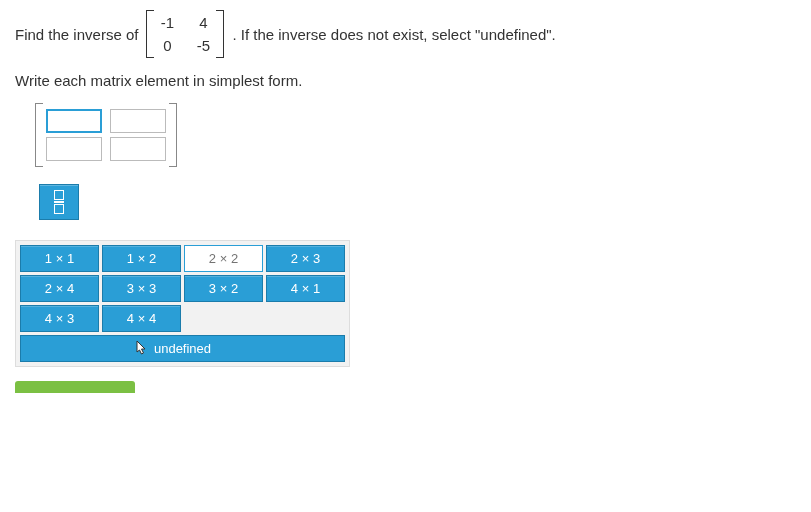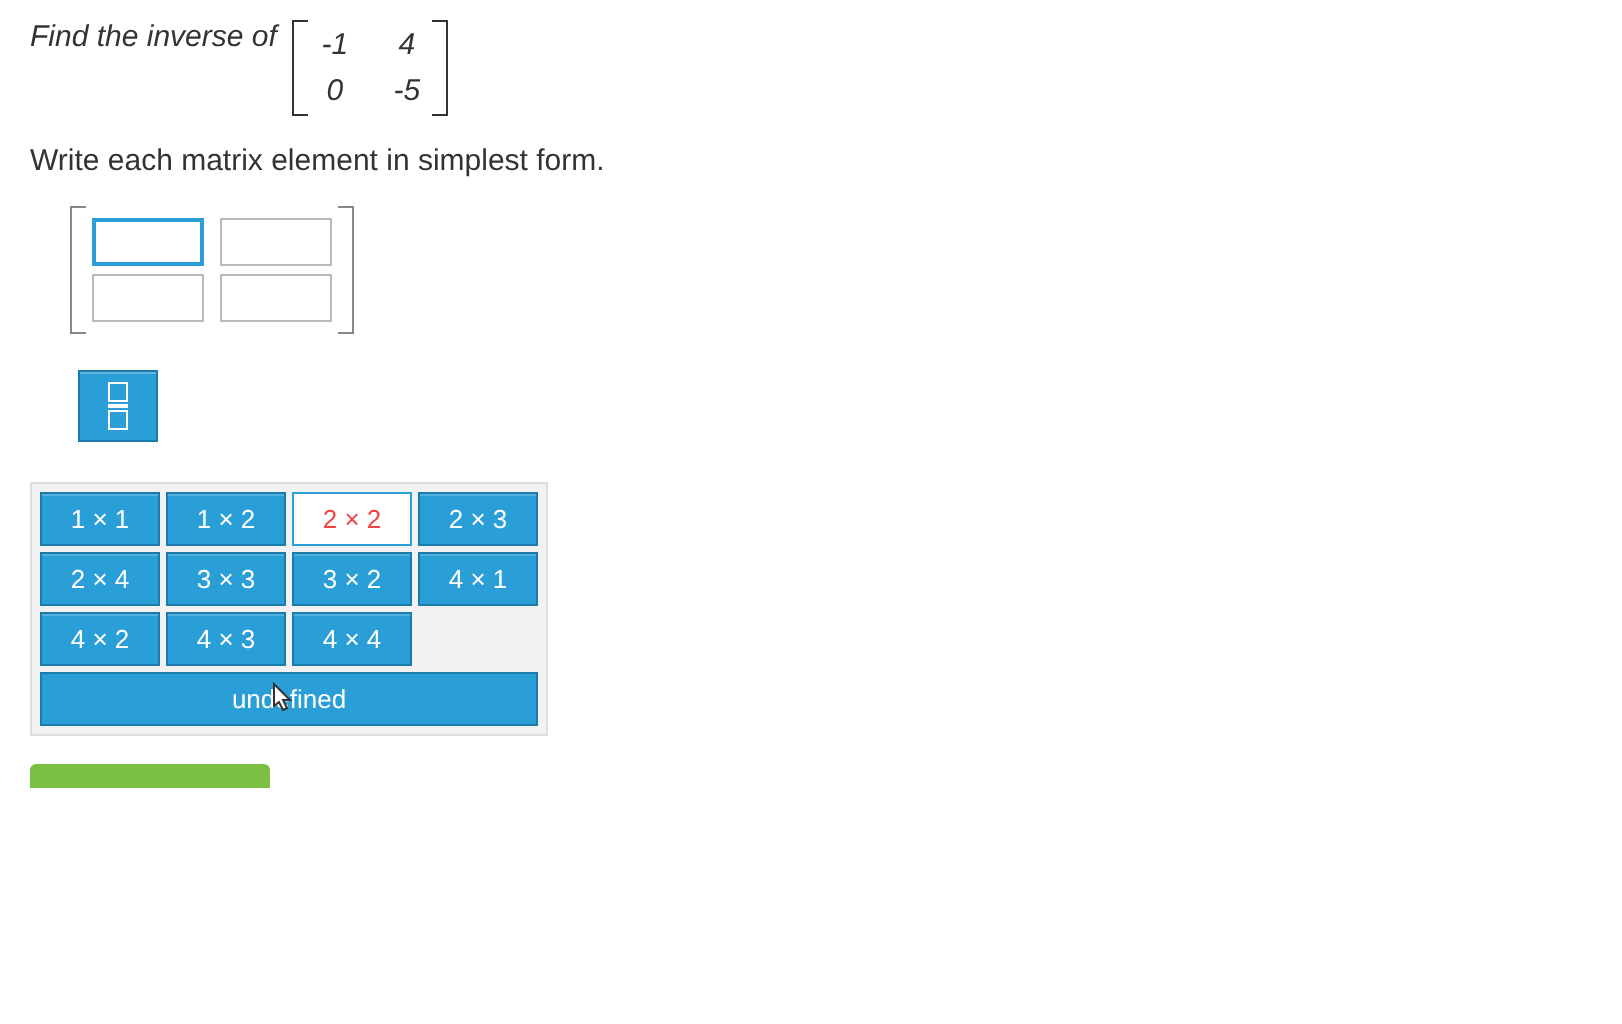--- a/index.html
+++ b/index.html
@@ -7,25 +7,24 @@
       padding: 10px 15px;
       font-family: Verdana, Arial, sans-serif;
       font-size: 15px;
       color: #333;
       background: #fff;
       width: 811px;
       box-sizing: border-box;
     }
     .prompt-line {
       display: flex;
-      align-items: flex-start;
+      align-items: center;
       flex-wrap: wrap;
       gap: 6px;
       margin-bottom: 14px;
-      font-style: italic;
     }
     .matrix {
       display: inline-flex;
       align-items: stretch;
       margin: 0 2px;
     }
     .matrix-bracket-left, .matrix-bracket-right {
       width: 7px;
       border-top: 1.5px solid #333;
       border-bottom: 1.5px solid #333;
@@ -89,21 +88,21 @@
       height: 1.5px;
       background: #fff;
       margin: 1.5px 0;
     }
     .frac-icon .box {
       width: 8px;
       height: 8px;
       border: 1px solid #fff;
     }
     .dims-panel {
-      width: 259px;
+      width: 335px;
       background: #f2f2f2;
       border: 1px solid #ddd;
       padding: 4px;
       box-sizing: border-box;
       position: relative;
     }
     .dims-grid {
       display: grid;
       grid-template-columns: repeat(4, 1fr);
       gap: 3px;
@@ -113,21 +112,21 @@
       color: #fff;
       text-align: center;
       font-size: 13px;
       padding: 5px 0;
       border: 1px solid #1b7cab;
       box-shadow: inset 0 1px 0 rgba(255,255,255,0.2);
       user-select: none;
     }
     .dim-btn.selected {
       background: #fff;
-      color: #ef4444;
+      color: #737373;
       border: 1px solid #2a9ed6;
       box-shadow: none;
     }
     .undefined-btn {
       grid-column: 1 / span 4;
       background: #2a9ed6;
       color: #fff;
       text-align: center;
       font-size: 13px;
       padding: 5px 0;
@@ -159,20 +158,21 @@
   <span class="matrix">
     <span class="matrix-bracket-left"></span>
     <span class="matrix-body">
       <span class="mcell">-1</span>
       <span class="mcell">4</span>
       <span class="mcell">0</span>
       <span class="mcell">-5</span>
     </span>
     <span class="matrix-bracket-right"></span>
   </span>
+  <span>. If the inverse does not exist, select "undefined".</span>
 </div>
 
 <div class="instruction">Write each matrix element in simplest form.</div>
 
 <div style="margin-left:18px;">
   <span class="matrix answer-matrix">
     <span class="matrix-bracket-left"></span>
     <span class="matrix-body">
       <span class="input-cell active"></span>
       <span class="input-cell"></span>
@@ -196,21 +196,20 @@
 <div class="dims-panel">
   <div class="dims-grid">
     <div class="dim-btn">1 × 1</div>
     <div class="dim-btn">1 × 2</div>
     <div class="dim-btn selected">2 × 2</div>
     <div class="dim-btn">2 × 3</div>
     <div class="dim-btn">2 × 4</div>
     <div class="dim-btn">3 × 3</div>
     <div class="dim-btn">3 × 2</div>
     <div class="dim-btn">4 × 1</div>
-    <div class="dim-btn">4 × 2</div>
     <div class="dim-btn">4 × 3</div>
     <div class="dim-btn">4 × 4</div>
     <div class="undefined-btn">
       <span>undefined</span>
       <svg class="cursor" width="16" height="18" viewBox="0 0 16 18">
         <path d="M4 1 L4 12 L6.5 10 L8.5 14 L10.5 13 L8.5 9 L12 9 Z" fill="#fff" stroke="#333" stroke-width="1"></path>
       </svg>
     </div>
   </div>
 </div>

